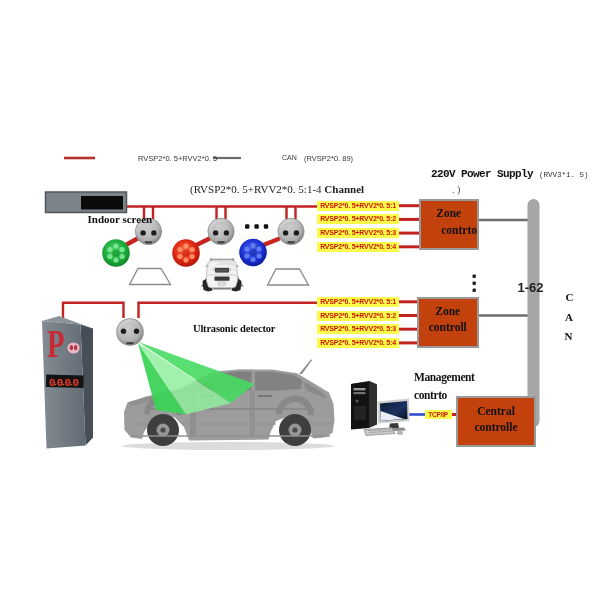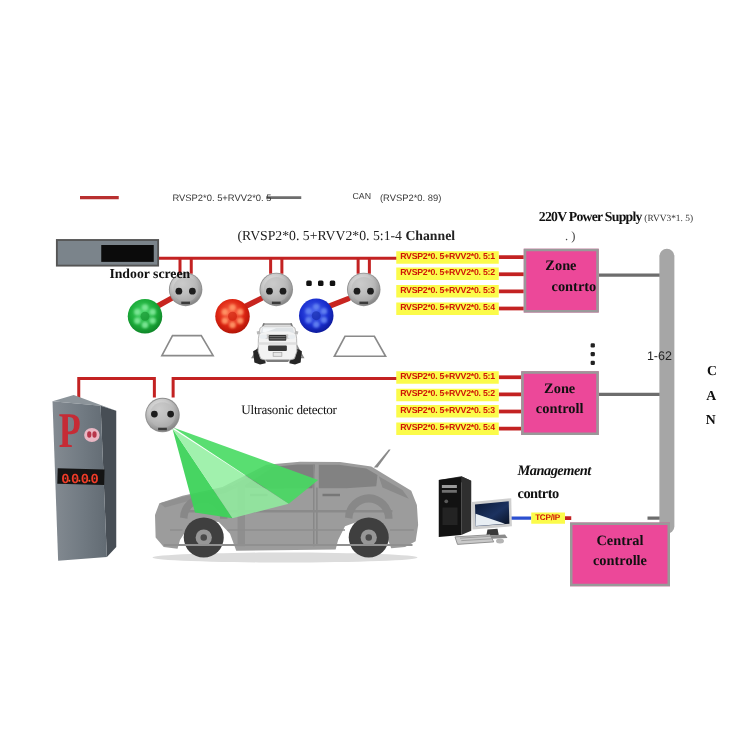--- a/index.html
+++ b/index.html
@@ -4,21 +4,21 @@
 <style>
 html,body{margin:0;padding:0;background:#fff;}
 *{-webkit-font-smoothing:antialiased;}
 #stage{position:relative;width:600px;height:600px;background:#fff;overflow:hidden;
   font-family:"Liberation Serif",serif;}
 .t{position:absolute;white-space:nowrap;color:#111;margin-left:36px;}
 .sans{font-family:"Liberation Sans",sans-serif;}
 .yl{position:absolute;width:82px;height:10px;background:#fbfb4a;color:#cf1507;
   font-family:"Liberation Sans",sans-serif;font-size:7px;font-weight:bold;
   line-height:10px;text-align:center;letter-spacing:-0.2px;white-space:nowrap;overflow:hidden;}
-.bx{position:absolute;background:#ec4899;border:2px solid #999;box-sizing:border-box;
+.bx{position:absolute;background:#c2410c;border:2px solid #999;box-sizing:border-box;
   text-align:center;font-weight:bold;font-size:11.5px;color:#111;}
 </style>
 </head>
 <body>
 <div id="stage">
 <svg width="600" height="600" viewBox="0 0 600 600" style="position:absolute;left:0;top:0;">
   <defs>
     <radialGradient id="sens" cx="40%" cy="32%" r="75%">
       <stop offset="0%" stop-color="#e4e4e4"></stop>
       <stop offset="45%" stop-color="#c7c7c7"></stop>
@@ -290,28 +290,28 @@
           <path d="M369,432.5 L394,431"></path>
     </g>
     <ellipse cx="400" cy="432.8" rx="3.2" ry="2" fill="#b5b5b5"></ellipse>
   </g>
 </svg>
 
 <div class="t sans" style="left:102px;top:153.5px;font-size:7.5px;color:#383838;">RVSP2*0. 5+RVV2*0. 5</div>
 <div class="t sans" style="left:246px;top:154px;font-size:7px;color:#383838;">CAN</div>
 <div class="t sans" style="left:268px;top:154px;font-size:7.5px;color:#383838;">(RVSP2*0. 89)</div>
 
-<div class="t" style="left:395px;top:168px;font-size:11px;letter-spacing:-0.6px;font-weight:bold;">220V Power Supply <span style="font-size:7.5px;letter-spacing:0;font-weight:normal;color:#333;">(RVV3*1. 5)</span></div>
+<div class="t" style="left:395px;top:168px;font-size:11px;letter-spacing:-0.6px;font-weight:bold;font-family:Liberation Mono, monospace;">220V Power Supply <span style="font-size:7.5px;letter-spacing:0;font-weight:normal;color:#333;">(RVV3*1. 5)</span></div>
 
 <div class="t" style="left:154px;top:183px;font-size:11px;color:#222;">(RVSP2*0. 5+RVV2*0. 5:1-4 <b>Channel</b></div>
 <div class="t" style="left:416px;top:183.5px;font-size:10px;color:#444;">. )</div>
 
 <div class="t" style="left:51.5px;top:213px;font-size:11px;font-weight:bold;">Indoor screen</div>
-<div class="t" style="left:157px;top:322.5px;font-size:10.5px;letter-spacing:-0.2px;font-weight:normal;">Ultrasonic detector</div>
-<div class="t" style="left:378px;top:370.5px;font-size:11.5px;letter-spacing:-0.4px;font-weight:bold;font-style:italic;">Management</div>
+<div class="t" style="left:157px;top:322.5px;font-size:10.5px;letter-spacing:-0.2px;font-weight:bold;">Ultrasonic detector</div>
+<div class="t" style="left:378px;top:370.5px;font-size:11.5px;letter-spacing:-0.4px;font-weight:bold;">Management</div>
 <div class="t" style="left:378px;top:389px;font-size:11.5px;letter-spacing:-0.4px;font-weight:bold;">contrto</div>
 
 <div class="yl" style="left:317px;top:200.7px;">RVSP2*0. 5+RVV2*0. 5:1</div>
 <div class="yl" style="left:317px;top:214.4px;">RVSP2*0. 5+RVV2*0. 5:2</div>
 <div class="yl" style="left:317px;top:228.1px;">RVSP2*0. 5+RVV2*0. 5:3</div>
 <div class="yl" style="left:317px;top:241.8px;">RVSP2*0. 5+RVV2*0. 5:4</div>
 <div class="yl" style="left:317px;top:296.8px;">RVSP2*0. 5+RVV2*0. 5:1</div>
 <div class="yl" style="left:317px;top:310.5px;">RVSP2*0. 5+RVV2*0. 5:2</div>
 <div class="yl" style="left:317px;top:324.2px;">RVSP2*0. 5+RVV2*0. 5:3</div>
 <div class="yl" style="left:317px;top:337.9px;">RVSP2*0. 5+RVV2*0. 5:4</div>
@@ -319,23 +319,23 @@
 <div class="yl" style="left:424.5px;top:410px;width:27px;height:9px;line-height:9px;font-size:6.5px;">TCP/IP</div>
 
 <div class="bx" style="left:418.5px;top:199px;width:60.5px;height:51px;">
   <div style="margin-top:5.5px;">Zone</div>
       <div style="margin-top:5px;text-align:right;">contrto</div>
 </div>
 <div class="bx" style="left:416.5px;top:297px;width:62.5px;height:51px;">
   <div style="margin-top:5.5px;">Zone</div>
       <div style="margin-top:4px;">controll</div>
 </div>
-<div class="bx" style="left:456px;top:395.5px;width:80px;height:51.5px;margin-top:22px;">
+<div class="bx" style="left:456px;top:395.5px;width:80px;height:51.5px;">
   <div style="margin-top:7px;">Central</div>
       <div style="margin-top:4.5px;">controlle</div>
 </div>
 
 <div class="t" style="left:529.5px;top:291px;font-size:11px;font-weight:bold;">C</div>
 <div class="t" style="left:529px;top:310.5px;font-size:11px;font-weight:bold;">A</div>
 <div class="t" style="left:528.5px;top:330px;font-size:11px;font-weight:bold;">N</div>
 
-<div class="t sans" style="left:481.5px;top:279.5px;font-size:10px;color:#222;">1-62</div>
+<div class="t sans" style="left:481.5px;top:279.5px;font-size:13px;color:#222;font-weight:bold;">1-62</div>
 </div>
 
 </body></html>

